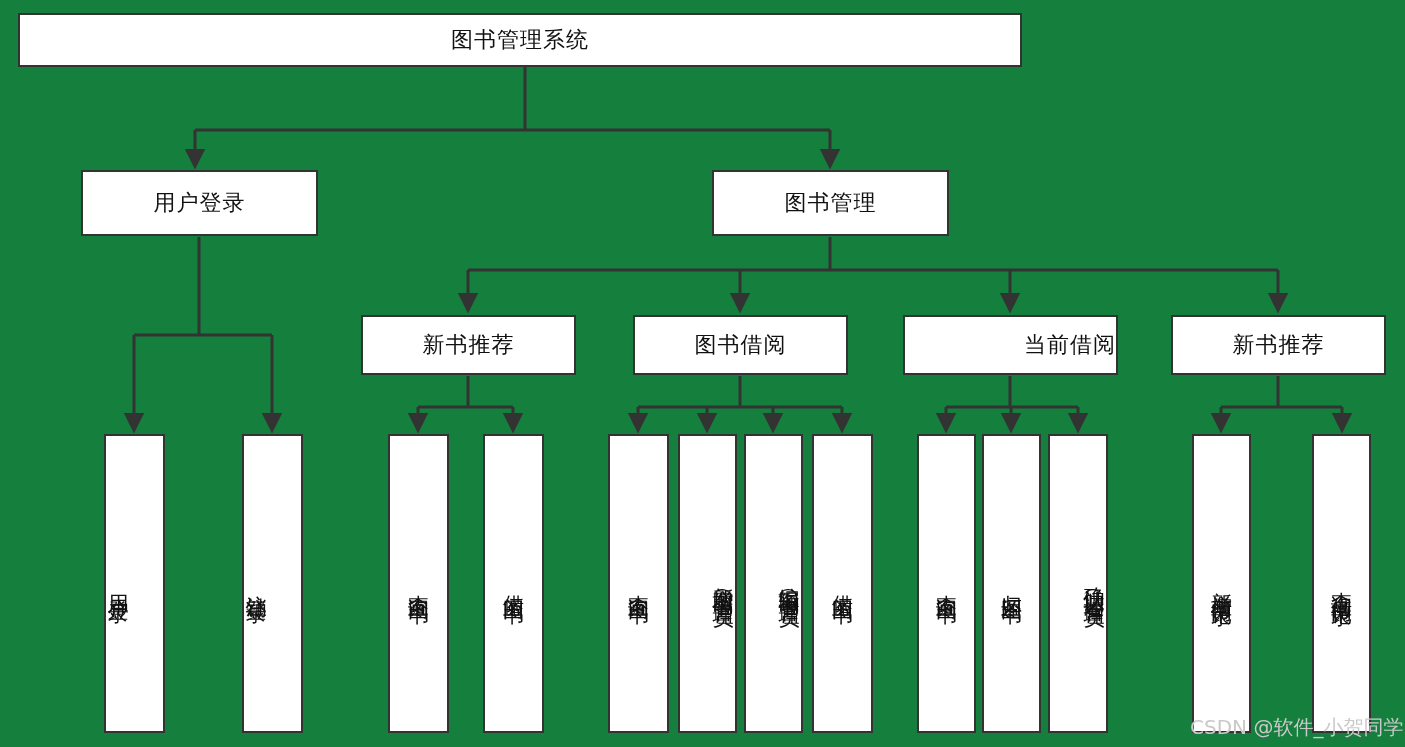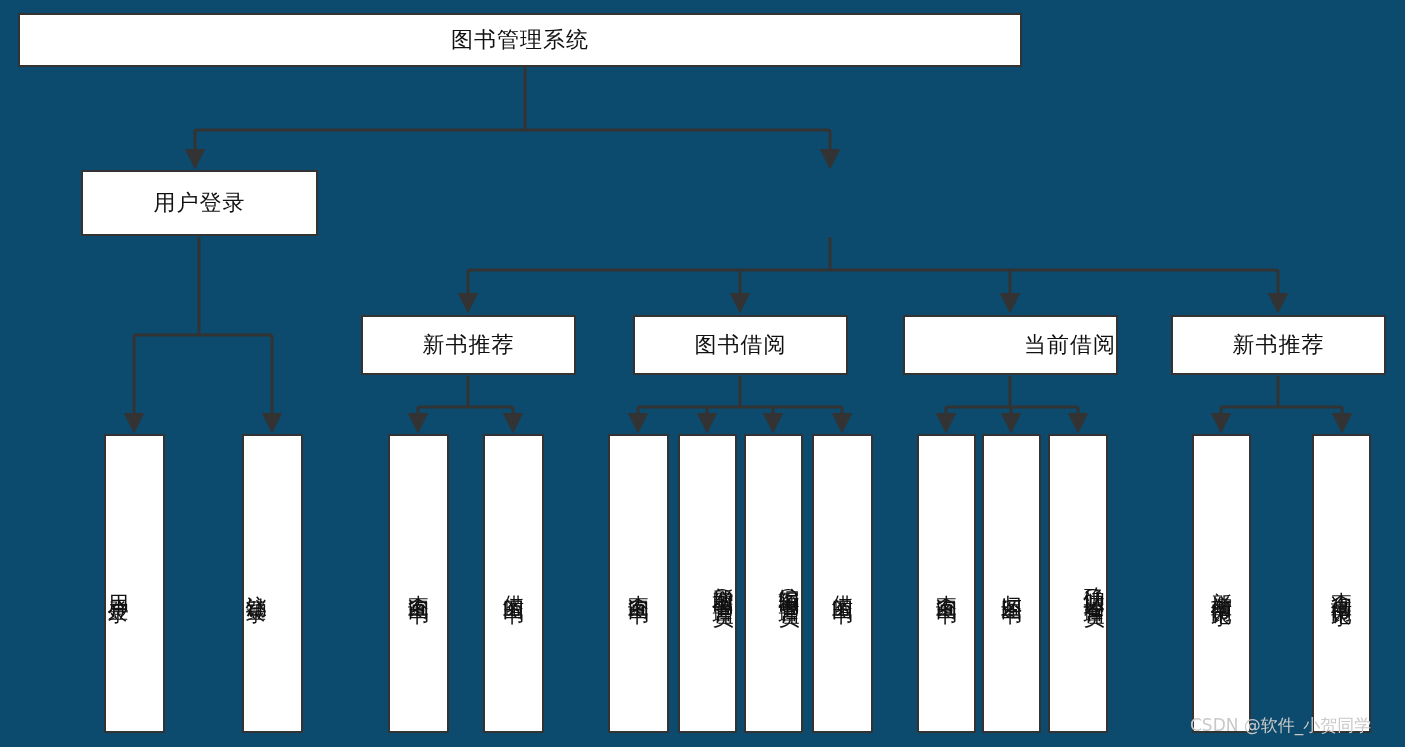--- a/index.html
+++ b/index.html
@@ -4,21 +4,21 @@
 <style>
   html, body {
     margin: 0;
     padding: 0;
     background: #ffffff;
   }
   #canvas {
     position: relative;
     width: 1405px;
     height: 747px;
-    background: #0c4a6e;
+    background: #15803d;
     font-family: "DejaVu Sans", "Liberation Sans", sans-serif;
     overflow: hidden;
   }
   svg#edges {
     position: absolute;
     left: 0;
     top: 0;
     width: 1405px;
     height: 747px;
   }
@@ -45,21 +45,21 @@
     line-height: 1.15;
     padding: 6px 0;
   }
   .node.v.top   { align-items: flex-start; }
   .node.v.bot   { align-items: flex-end; }
   .node.v.mid   { align-items: center; }
   .watermark {
     position: absolute;
     left: 1190px;
     top: 714px;
-    font-size: 17px;
+    font-size: 20px;
     color: #c9c9c9;
     white-space: nowrap;
     z-index: 3;
   }
 </style>
 </head>
 <body>
 
 <div id="canvas">
 
@@ -113,20 +113,23 @@
     </g>
   </svg>
 
   <div class="node h" style="left:18px; top:13px; width:1004px; height:54px;">
     <span>图书管理系统</span>
   </div>
 
   <div class="node h" style="left:81px; top:170px; width:237px; height:66px;">
     <span>用户登录</span>
   </div>
+  <div class="node h" style="left:712px; top:170px; width:237px; height:66px;">
+    <span>图书管理</span>
+  </div>
 
   <div class="node h" style="left:633px; top:315px; width:215px; height:60px;">
     <span>图书借阅</span>
   </div>
   <div class="node h" style="left:361px; top:315px; width:215px; height:60px;">
     <span>新书推荐</span>
   </div>
   <div class="node h" style="left:903px; top:315px; width:215px; height:60px;justify-content:flex-end;">
     <span>当前借阅</span>
   </div>

